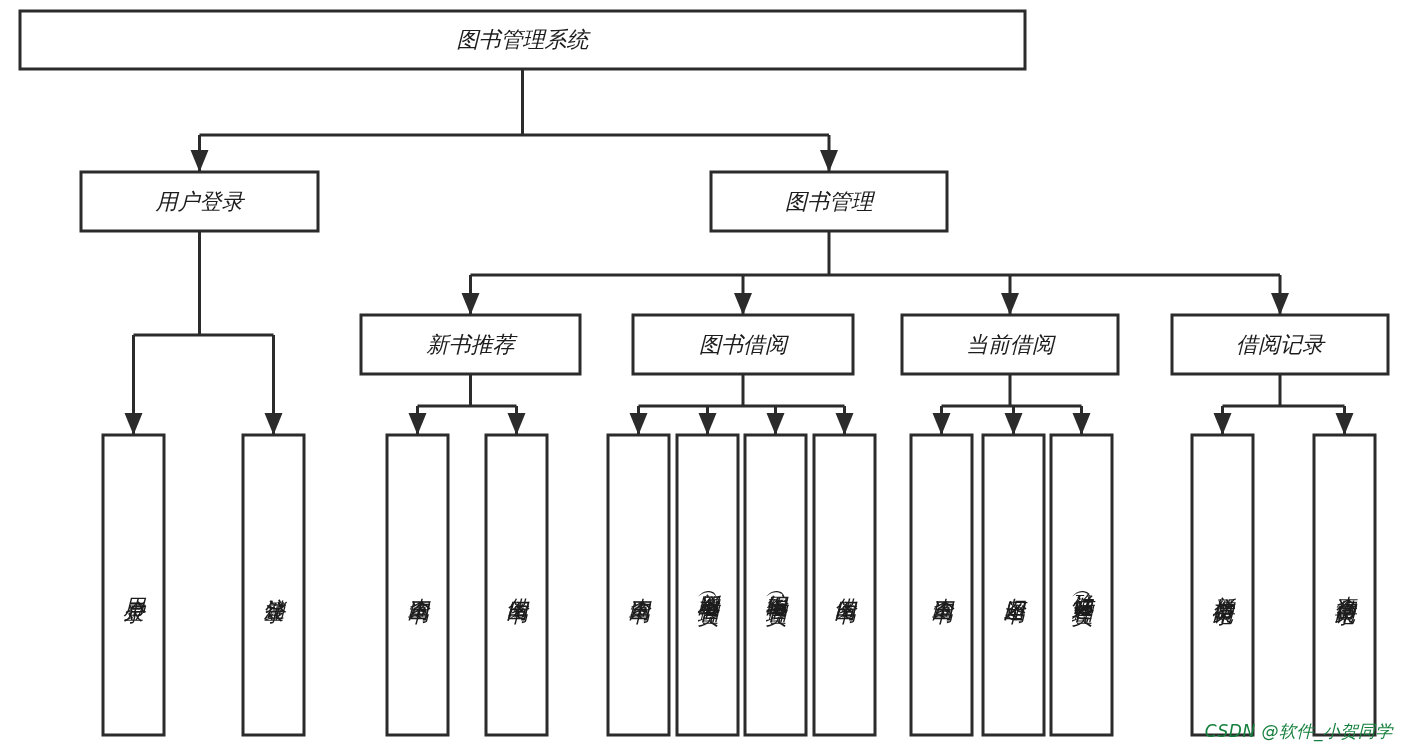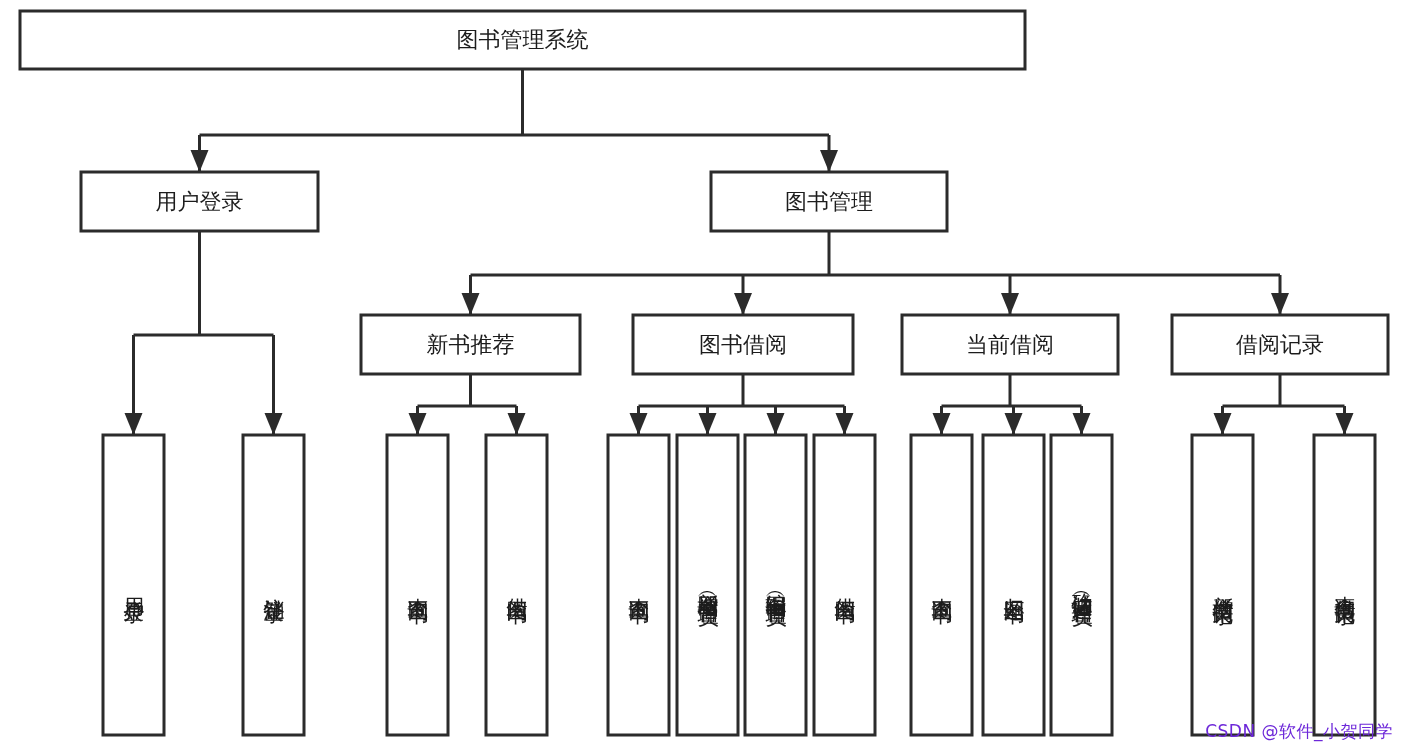--- a/index.html
+++ b/index.html
@@ -10,20 +10,21 @@
   }
   body {
     font-family: "Liberation Sans", "DejaVu Sans", sans-serif;
   }
   #diagram-root {
     position: relative;
     width: 1405px;
     height: 747px;
     background: #ffffff;
     overflow: hidden;
+    font-style: italic;
   }
   svg.diagram-canvas {
     position: absolute;
     left: 0;
     top: 0;
     width: 1405px;
     height: 747px;
     display: block;
   }
   .node-box {
@@ -63,21 +64,21 @@
     text-align: center;
     white-space: nowrap;
     pointer-events: none;
   }
   .watermark {
     position: absolute;
     right: 12px;
     bottom: 4px;
     font-family: "DejaVu Sans", "Liberation Sans", sans-serif;
     font-size: 17px;
-    color: #6d28d9;
+    color: #15803d;
     letter-spacing: 0.5px;
     user-select: none;
   }
 </style>
 </head>
 <body>
 
 <div id="diagram-root">
   <svg class="diagram-canvas" viewBox="0 0 1405 747">
     <g id="connectors-layer">

